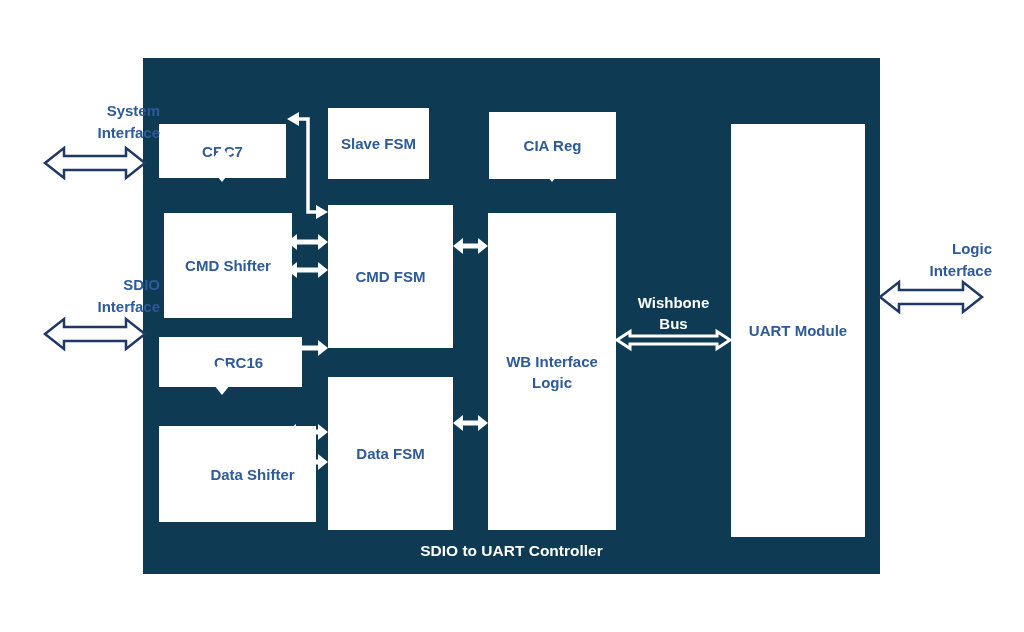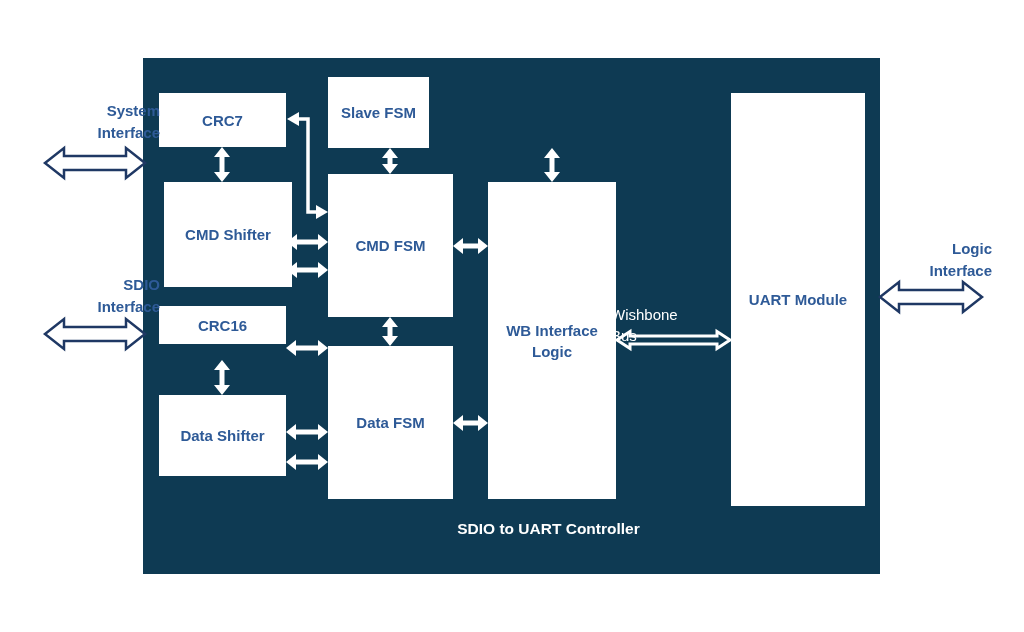--- a/index.html
+++ b/index.html
@@ -18,38 +18,38 @@
     position:absolute;
     background:#ffffff;
     display:flex;
     align-items:center;
     justify-content:center;
     text-align:center;
     color:#2E5A97;
     font-weight:bold;
     font-size:15px;
     line-height:21px;
+    margin-top:31px;
   }
   .block .lbl{max-width:104px;}
   .ext-label{
     position:absolute;
     color:#2E5A97;
     font-weight:bold;
     font-size:15px;
     line-height:22px;
     text-align:right;
   }
   .bus-label{
     position:absolute;
     color:#ffffff;
-    font-weight:normal;
+    font-weight:bold;
     font-size:15px;
     line-height:21px;
-    text-align:left;
-    margin-top:12px;
+    text-align:center;
   }
   .diagram-title{
     position:absolute;
     color:#ffffff;
     font-weight:bold;
     font-size:15.5px;
     text-align:center;
   }
   svg.overlay{
     position:absolute;
@@ -64,34 +64,37 @@
 <div class="stage">
 
   <div class="container-rect" style="left:143px;top:58px;width:737px;height:516px;"></div>
 
   <div class="block" style="left:159px;top:93px;width:127px;height:54px;">
     <span class="lbl">CRC7</span>
   </div>
   <div class="block" style="left:164px;top:182px;width:128px;height:105px;">
     <span class="lbl">CMD Shifter</span>
   </div>
-  <div class="block" style="left:159px;top:306px;width:127px;height:38px;">
+  <div class="block" style="left:159px;top:306px;width:127px;height:50px;padding-left:16px;">
     <span class="lbl">CRC16</span>
   </div>
-  <div class="block" style="left:159px;top:395px;width:127px;height:81px;">
+  <div class="block" style="left:159px;top:395px;width:127px;height:96px;padding-left:30px;">
     <span class="lbl">Data Shifter</span>
   </div>
   <div class="block" style="left:328px;top:77px;width:101px;height:71px;text-align:right;">
     <span class="lbl">Slave FSM</span>
   </div>
   <div class="block" style="left:328px;top:174px;width:125px;height:143px;">
     <span class="lbl">CMD FSM</span>
   </div>
   <div class="block" style="left:328px;top:346px;width:125px;height:153px;">
     <span class="lbl">Data FSM</span>
+  </div>
+  <div class="block" style="left:489px;top:81px;width:127px;height:67px;">
+    <span class="lbl">CIA Reg</span>
   </div>
   <div class="block" style="left:488px;top:182px;width:128px;height:317px;">
     <span class="lbl">WB Interface Logic</span>
   </div>
   <div class="block" style="left:731px;top:93px;width:134px;height:413px;">
     <span class="lbl" style="max-width:120px;">UART Module</span>
   </div>
 
   <div class="ext-label" style="left:34px;top:100px;width:126px;">
     <div>System</div>
@@ -104,21 +107,21 @@
   <div class="ext-label" style="left:866px;top:238px;width:126px;">
     <div>Logic</div>
     <div>Interface</div>
   </div>
 
   <div class="bus-label" style="left:611px;top:292px;width:125px;">
     <div>Wishbone</div>
     <div>Bus</div>
   </div>
 
-  <div class="diagram-title" style="left:143px;top:520px;width:737px;margin-left:37px;">SDIO to UART Controller</div>
+  <div class="diagram-title" style="left:143px;top:542px;width:737px;">SDIO to UART Controller</div>
 
   <svg class="overlay" viewBox="0 0 1024 632">
       <g>
         <polygon points="222,147 214,157 219.5,157 219.5,172 214,172 222,182 230,172 224.5,172 224.5,157 230,157" fill="#FFFFFF"></polygon>
       </g>
       <g>
         <polygon points="390,148 382,158 387.5,158 387.5,164 382,164 390,174 398,164 392.5,164 392.5,158 398,158" fill="#FFFFFF"></polygon>
       </g>
       <g>
         <polygon points="552,148 544,158 549.5,158 549.5,172 544,172 552,182 560,172 554.5,172 554.5,158 560,158" fill="#FFFFFF"></polygon>

